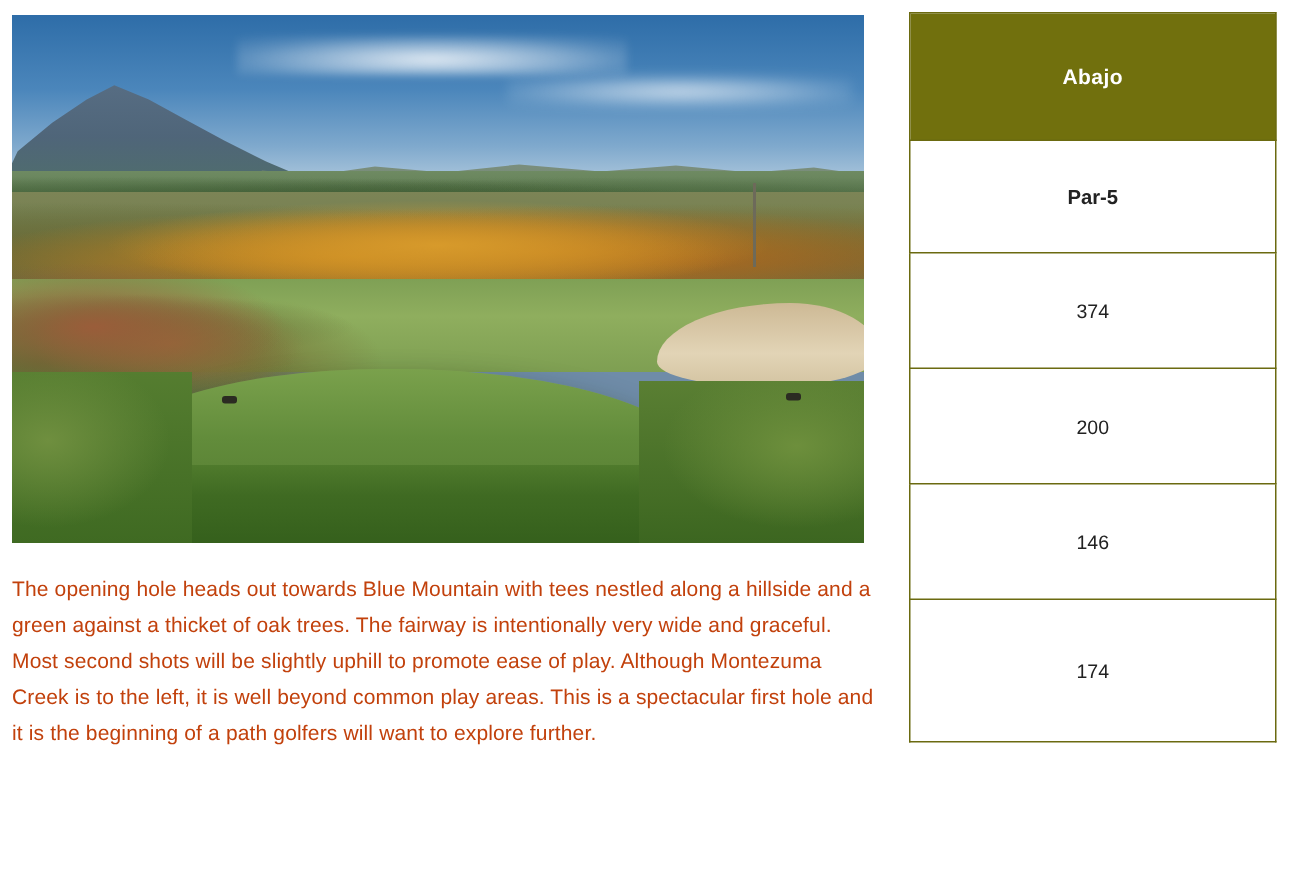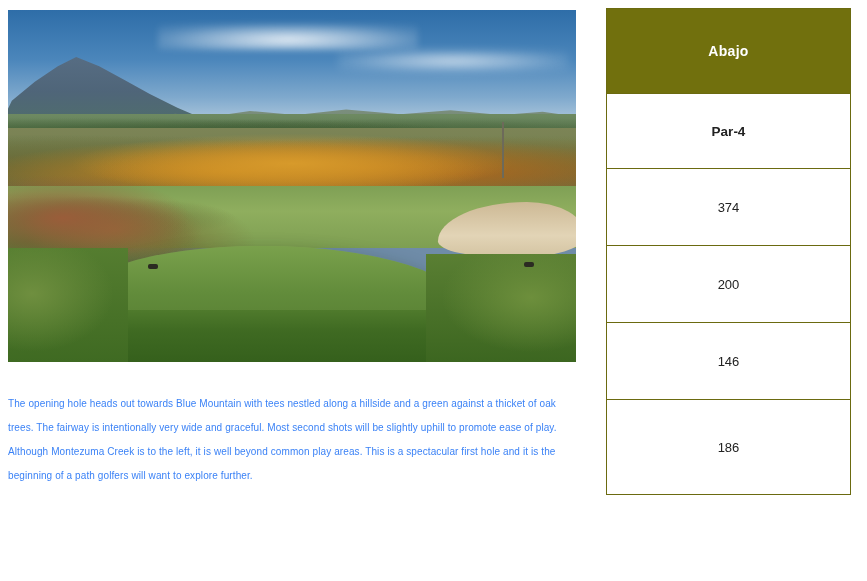--- a/index.html
+++ b/index.html
@@ -167,25 +167,25 @@
   .marker-a { left: 140px; top: 254px; }
   .marker-b { left: 516px; top: 252px; }
   .pole {
     position: absolute;
     left: 494px; top: 112px;
     width: 2px; height: 56px;
     background: #6d6a5a;
   }
 
   .caption {
-    margin-top: 30px;
+    margin-top: 18px;
     width: 576px;
-    font-size: 10px;
+    font-size: 14px;
     line-height: 24px;
-    color: #3b82f6;
+    color: #c2410c;
     letter-spacing: 0.1px;
   }
 
   
   .score-table {
     position: absolute;
     left: 606px;
     top: 8px;
     width: 245px;
     border-collapse: collapse;
@@ -248,30 +248,30 @@
 
     <p class="caption">The opening hole heads out towards Blue Mountain with tees nestled along a hillside and a green against a thicket of oak trees. The fairway is intentionally very wide and graceful. Most second shots will be slightly uphill to promote ease of play. Although Montezuma Creek is to the left, it is well beyond common play areas. This is a spectacular first hole and it is the beginning of a path golfers will want to explore further.</p>
   </div>
 
   <table class="score-table">
     <tbody>
       <tr>
         <td class="head">Abajo</td>
       </tr>
       <tr>
-        <td class="par">Par-4</td>
+        <td class="par">Par-5</td>
       </tr>
       <tr>
         <td class="yard">374</td>
       </tr>
       <tr>
         <td class="yard">200</td>
       </tr>
       <tr>
         <td class="yard">146</td>
       </tr>
       <tr>
-        <td class="yard last">186</td>
+        <td class="yard last">174</td>
       </tr>
     </tbody>
   </table>
 
 </div>
 
 </body></html>

